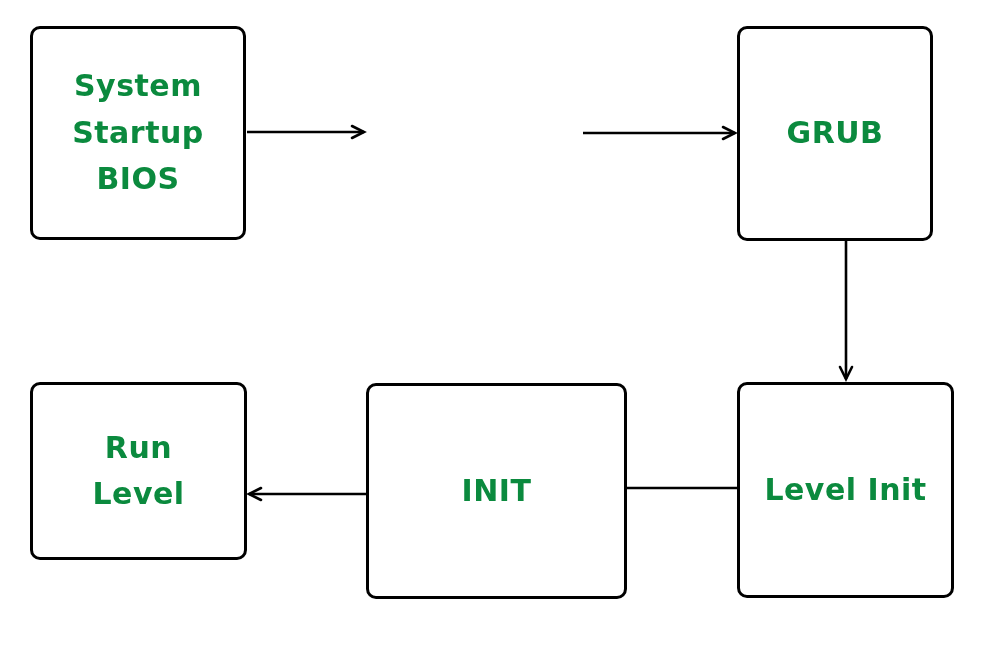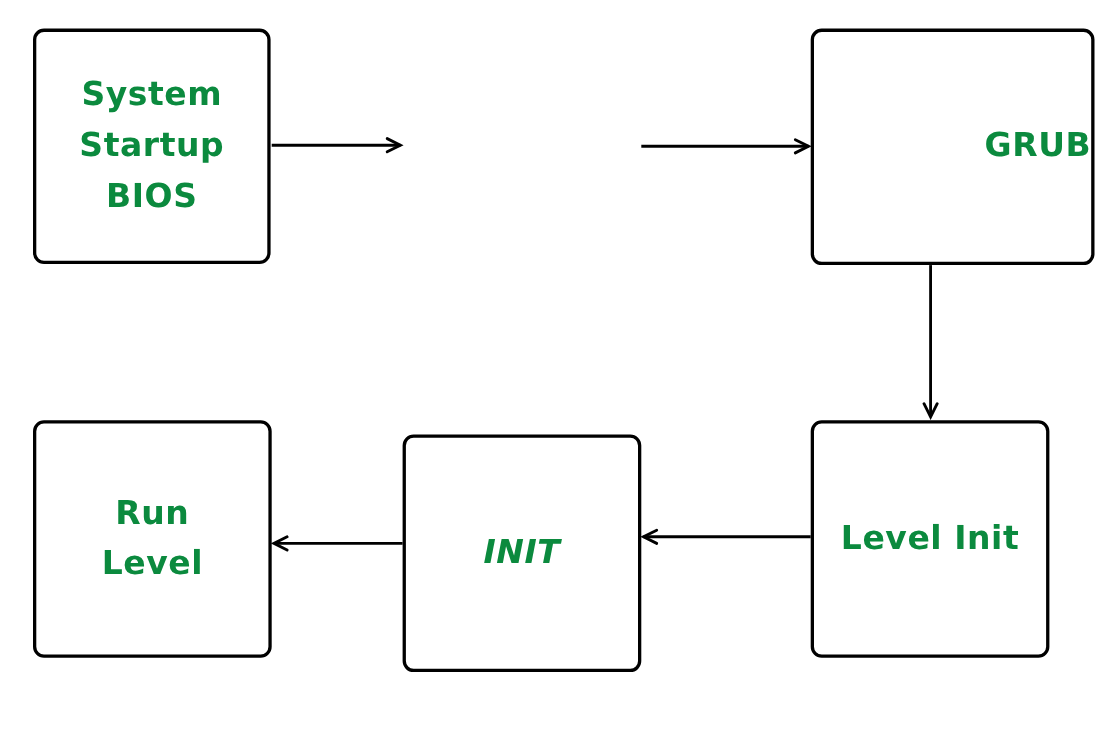--- a/index.html
+++ b/index.html
@@ -30,23 +30,23 @@
     font-weight: bold;
     font-size: 30px;
     line-height: 1.55;
     text-align: center;
     white-space: pre-line;
     letter-spacing: 0.5px;
   }
   
   .node-bios    { left: 30px;  top: 26px;  width: 216px; height: 214px; }
   .node-mbr     { left: 366px; top: 26px;  width: 217px; height: 214px; }
-  .node-grub    { left: 737px; top: 26px;  width: 258px; height: 215px; justify-content: flex-end; }
-  .node-runlvl  { left: 30px;  top: 382px; width: 217px; height: 216px; align-items: center; }
-  .node-init    { left: 366px; top: 395px; width: 217px; height: 216px; font-style: italic; }
+  .node-grub    { left: 737px; top: 26px;  width: 196px; height: 215px; }
+  .node-runlvl  { left: 30px;  top: 382px; width: 217px; height: 178px; align-items: center; }
+  .node-init    { left: 366px; top: 383px; width: 261px; height: 216px; }
   .node-kernel  { left: 737px; top: 382px; width: 217px; height: 216px; }
 
   .arrow-layer {
     position: absolute;
     left: 0; top: 0;
     width: 1000px;
     height: 666px;
     pointer-events: none;
   }
   .arrow-line {

